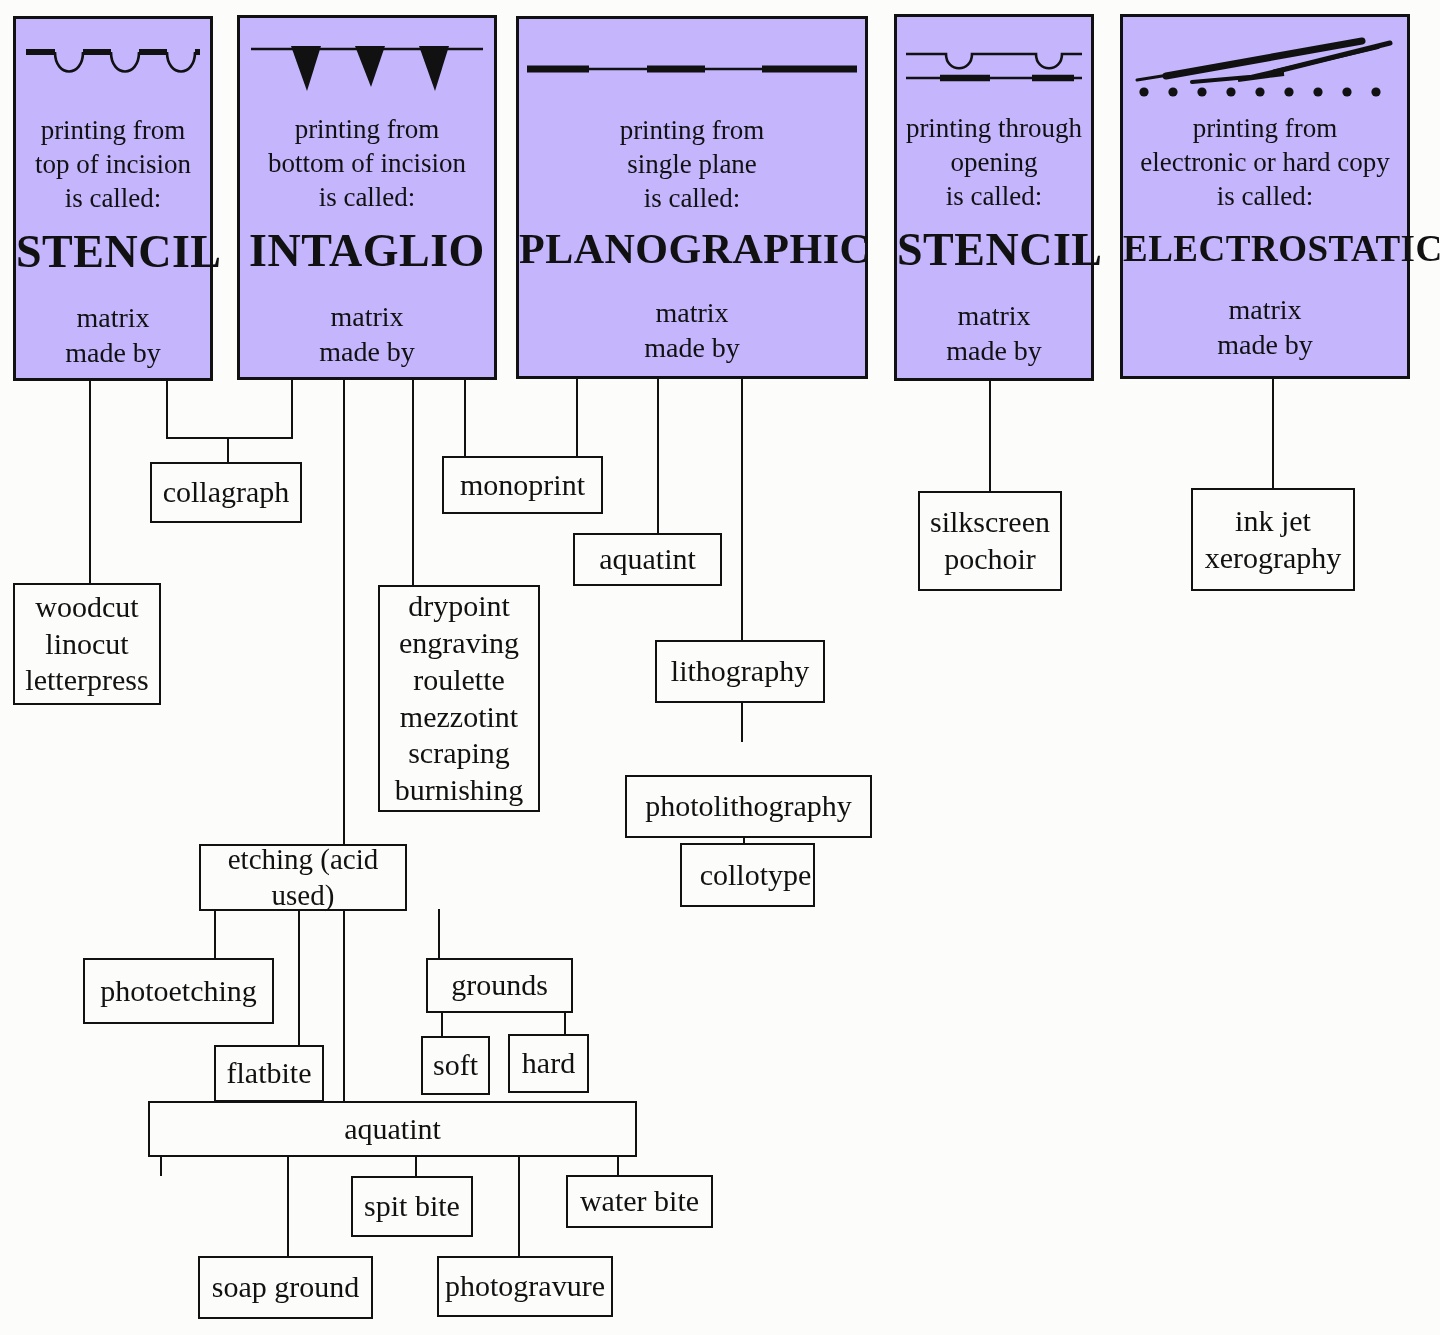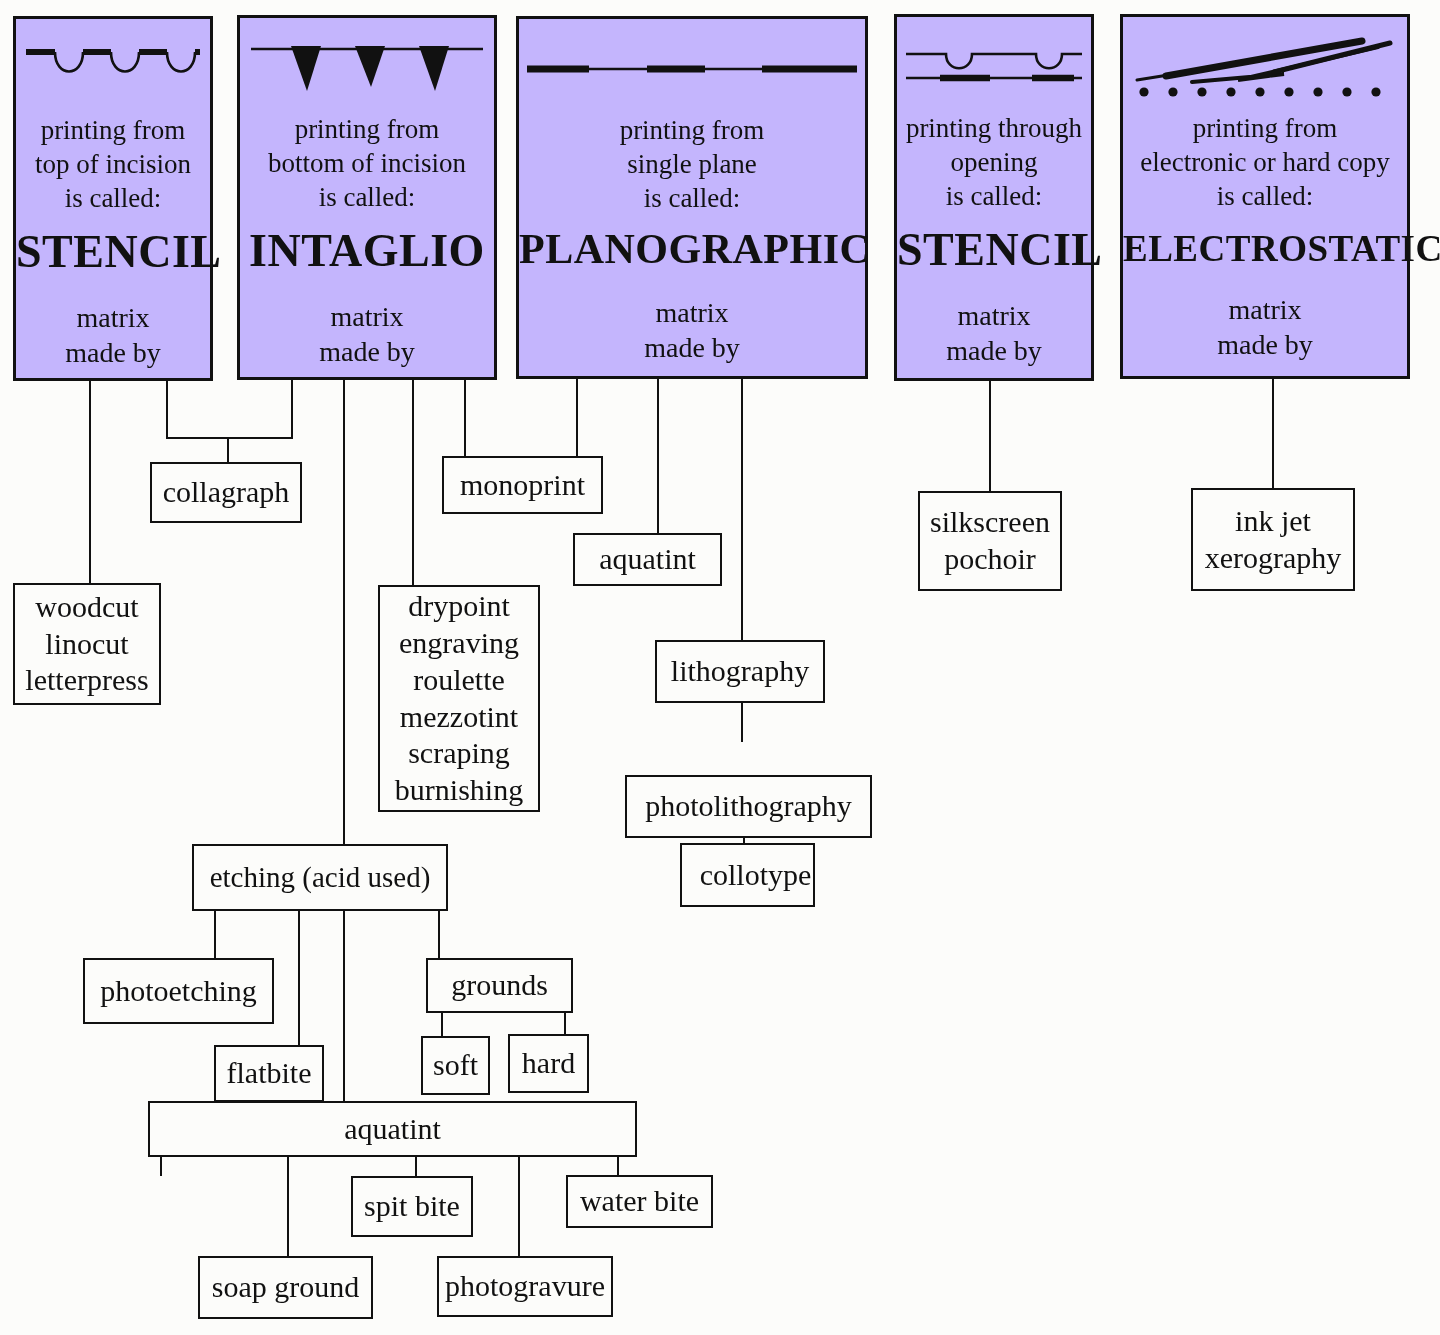--- a/index.html
+++ b/index.html
@@ -162,21 +162,21 @@
 mezzotint
 scraping
 burnishing</div>
   <div class="node" style="left:655px;top:640px;width:170px;height:63px;">lithography</div>
   <div class="node" style="left:625px;top:742px;width:247px;height:63px;margin-top:33px;">photolithography</div>
   <div class="node" style="left:680px;top:843px;width:135px;height:64px;padding-left:16px;">collotype</div>
   <div class="node" style="left:918px;top:491px;width:144px;height:100px;">silkscreen
 pochoir</div>
   <div class="node" style="left:1191px;top:488px;width:164px;height:103px;">ink jet
 xerography</div>
-  <div class="node node-etching" style="left:192px;top:844px;width:256px;height:67px;">etching (acid used)</div>
+  <div class="node node-etching" style="left:199px;top:844px;width:208px;height:67px;">etching (acid used)</div>
   <div class="node" style="left:83px;top:958px;width:191px;height:66px;">photoetching</div>
   <div class="node" style="left:214px;top:1045px;width:110px;height:57px;">flatbite</div>
   <div class="node" style="left:426px;top:958px;width:147px;height:55px;">grounds</div>
   <div class="node" style="left:421px;top:1036px;width:69px;height:59px;">soft</div>
   <div class="node" style="left:508px;top:1034px;width:81px;height:59px;">hard</div>
   <div class="node" style="left:148px;top:1101px;width:489px;height:56px;">aquatint</div>
   <div class="node" style="left:198px;top:1256px;width:175px;height:63px;">soap ground</div>
   <div class="node" style="left:351px;top:1176px;width:122px;height:61px;">spit bite</div>
   <div class="node" style="left:437px;top:1256px;width:176px;height:61px;">photogravure</div>
   <div class="node" style="left:566px;top:1175px;width:147px;height:53px;">water bite</div>

